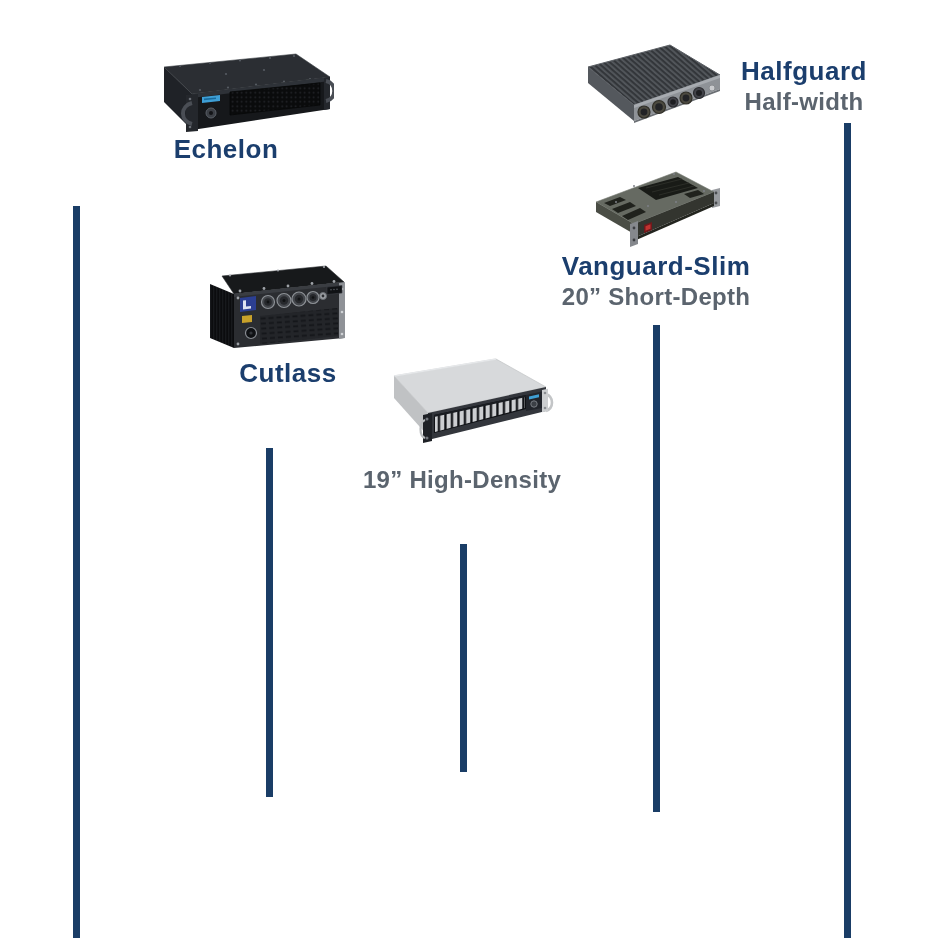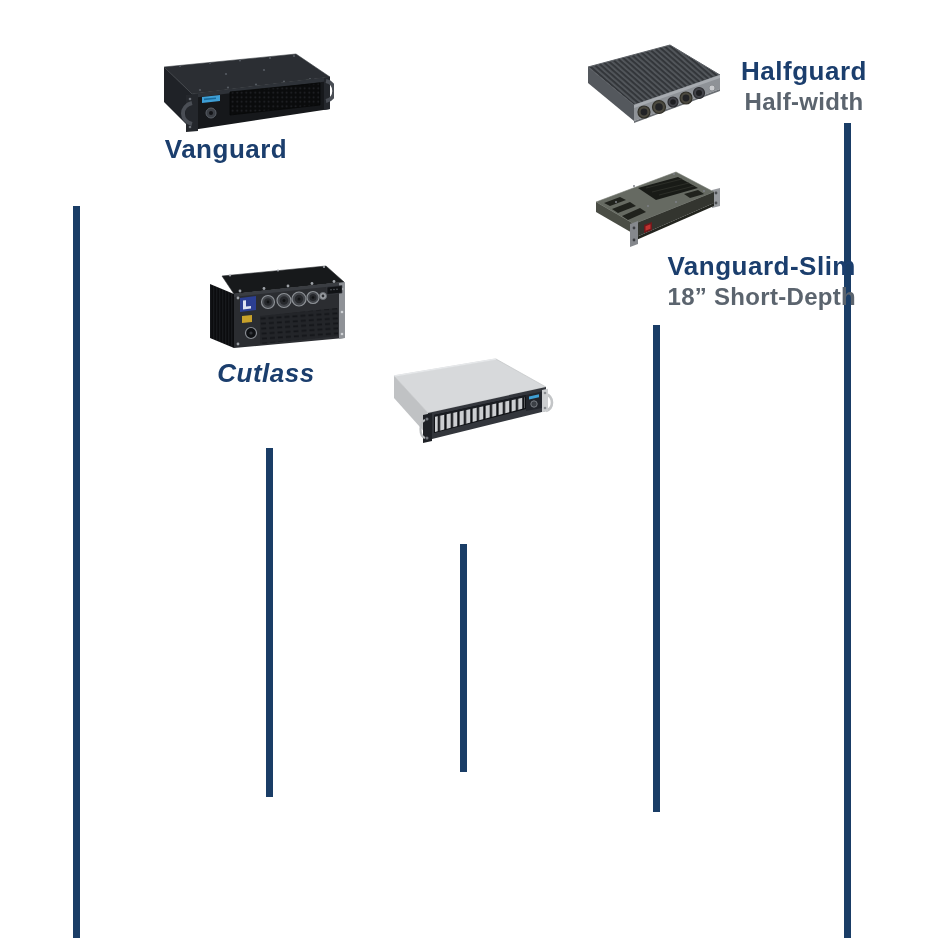--- a/index.html
+++ b/index.html
@@ -64,21 +64,21 @@
     <path d="M190,31 C201,33 201,49 190,51" stroke="#4a4e55" stroke-width="4" fill="none"></path>
 
     <polygon points="66,47 84,45 84,51 66,53" fill="#3e9fd6"></polygon>
     <polygon points="68,48.6 80,47.4 80,49.1 68,50.3" fill="#196c9e"></polygon>
 
     <circle cx="75" cy="63" r="5" fill="#3b3f45" stroke="#5a5f67" stroke-width="1"></circle>
     <circle cx="75" cy="63" r="2" fill="#121417"></circle>
   </svg>
 
   <div class="product-label" style="left:26px;top:134px;">
-    <div class="product-title">Vanguard</div>
+    <div class="product-title">Echelon</div>
   </div>
   <div class="vline" style="left:73px;top:206px;height:732px;"></div>
 
   <svg class="device" style="left:582px;top:42px;" width="142" height="88" viewBox="0 0 142 88">
     <defs>
       <pattern id="hg-fins" width="4" height="4" patternUnits="userSpaceOnUse" patternTransform="rotate(-49)">
         <rect width="4" height="4" fill="#33363a"></rect>
         <rect width="1.8" height="4" fill="#54585d"></rect>
       </pattern>
     </defs>
@@ -145,23 +145,23 @@
     <polygon points="44,60 52,57 52,80 44,83" fill="#85888d"></polygon>
     <circle cx="48" cy="64" r="1.4" fill="#3c3e42"></circle>
       <circle cx="48" cy="76" r="1.4" fill="#3c3e42"></circle>
 
     <g>
       <polygon points="58,61 66,58 66,66 58,69" fill="#70191c"></polygon>
       <polygon points="59.5,62.2 64.5,60.3 64.5,64.8 59.5,66.7" fill="#c23330"></polygon>
     </g>
   </svg>
 
-  <div class="product-label" style="left:456px;top:251px;text-align:right;">
+  <div class="product-label" style="left:456px;top:251px;">
     <div class="product-title">Vanguard-Slim</div>
-    <div class="product-subtitle">18” Short-Depth</div>
+    <div class="product-subtitle">20” Short-Depth</div>
   </div>
   <div class="vline" style="left:653px;top:325px;height:487px;"></div>
 
   <svg class="device" style="left:192px;top:256px;" width="160" height="98" viewBox="0 0 160 98">
     <defs>
       <pattern id="ct-fins" width="3" height="3" patternUnits="userSpaceOnUse">
         <rect width="3" height="3" fill="#0b0c0e"></rect>
         <rect width="1.3" height="3" fill="#17191c"></rect>
       </pattern>
       <pattern id="ct-vent" width="8" height="5" patternUnits="userSpaceOnUse" patternTransform="rotate(-4)">
@@ -224,21 +224,21 @@
     <circle cx="59" cy="77" r="1.6" fill="#34373c"></circle>
 
     <g>
       <polygon points="68,60 146,52 146,80 68,88" fill="#232529"></polygon>
       <polygon points="68,60 146,52 146,80 68,88" fill="url(#ct-vent)"></polygon>
     </g>
     <circle cx="46" cy="88" r="1.4" fill="#9ea2a7"></circle>
       <circle cx="46" cy="42" r="1.4" fill="#9ea2a7"></circle>
   </svg>
 
-  <div class="product-label" style="left:66px;top:358px;font-style:italic;">
+  <div class="product-label" style="left:88px;top:358px;">
     <div class="product-title">Cutlass</div>
   </div>
   <div class="vline" style="left:266px;top:448px;height:349px;"></div>
 
   <svg class="device" style="left:368px;top:356px;" width="188" height="108" viewBox="0 0 188 108">
     <defs>
       <pattern id="ech-slats" width="6.5" height="40" patternUnits="userSpaceOnUse">
         <rect width="6.5" height="40" fill="#0f1115"></rect>
         <rect x="0.6" width="4.2" height="40" fill="#ccced1"></rect>
       </pattern>
@@ -269,16 +269,17 @@
       <polygon points="161,40.4 171,38.2 171,41.2 161,43.4" fill="#3f9fd4"></polygon>
       <circle cx="166" cy="48" r="3.2" fill="#3c4046" stroke="#787c82" stroke-width="1"></circle>
     </g>
 
     <polygon points="174,34 180,32.7 180,55 174,56.3" fill="#cdcfd1"></polygon>
     <circle cx="177" cy="37" r="1.3" fill="#8b8e92"></circle>
       <circle cx="177" cy="52" r="1.3" fill="#8b8e92"></circle>
   </svg>
 
   <div class="product-label" style="left:262px;top:464px;">
+    <div class="product-subtitle">19” High-Density</div>
   </div>
   <div class="vline" style="left:460px;top:544px;height:228px;"></div>
 
 </div>
 
 </body></html>

